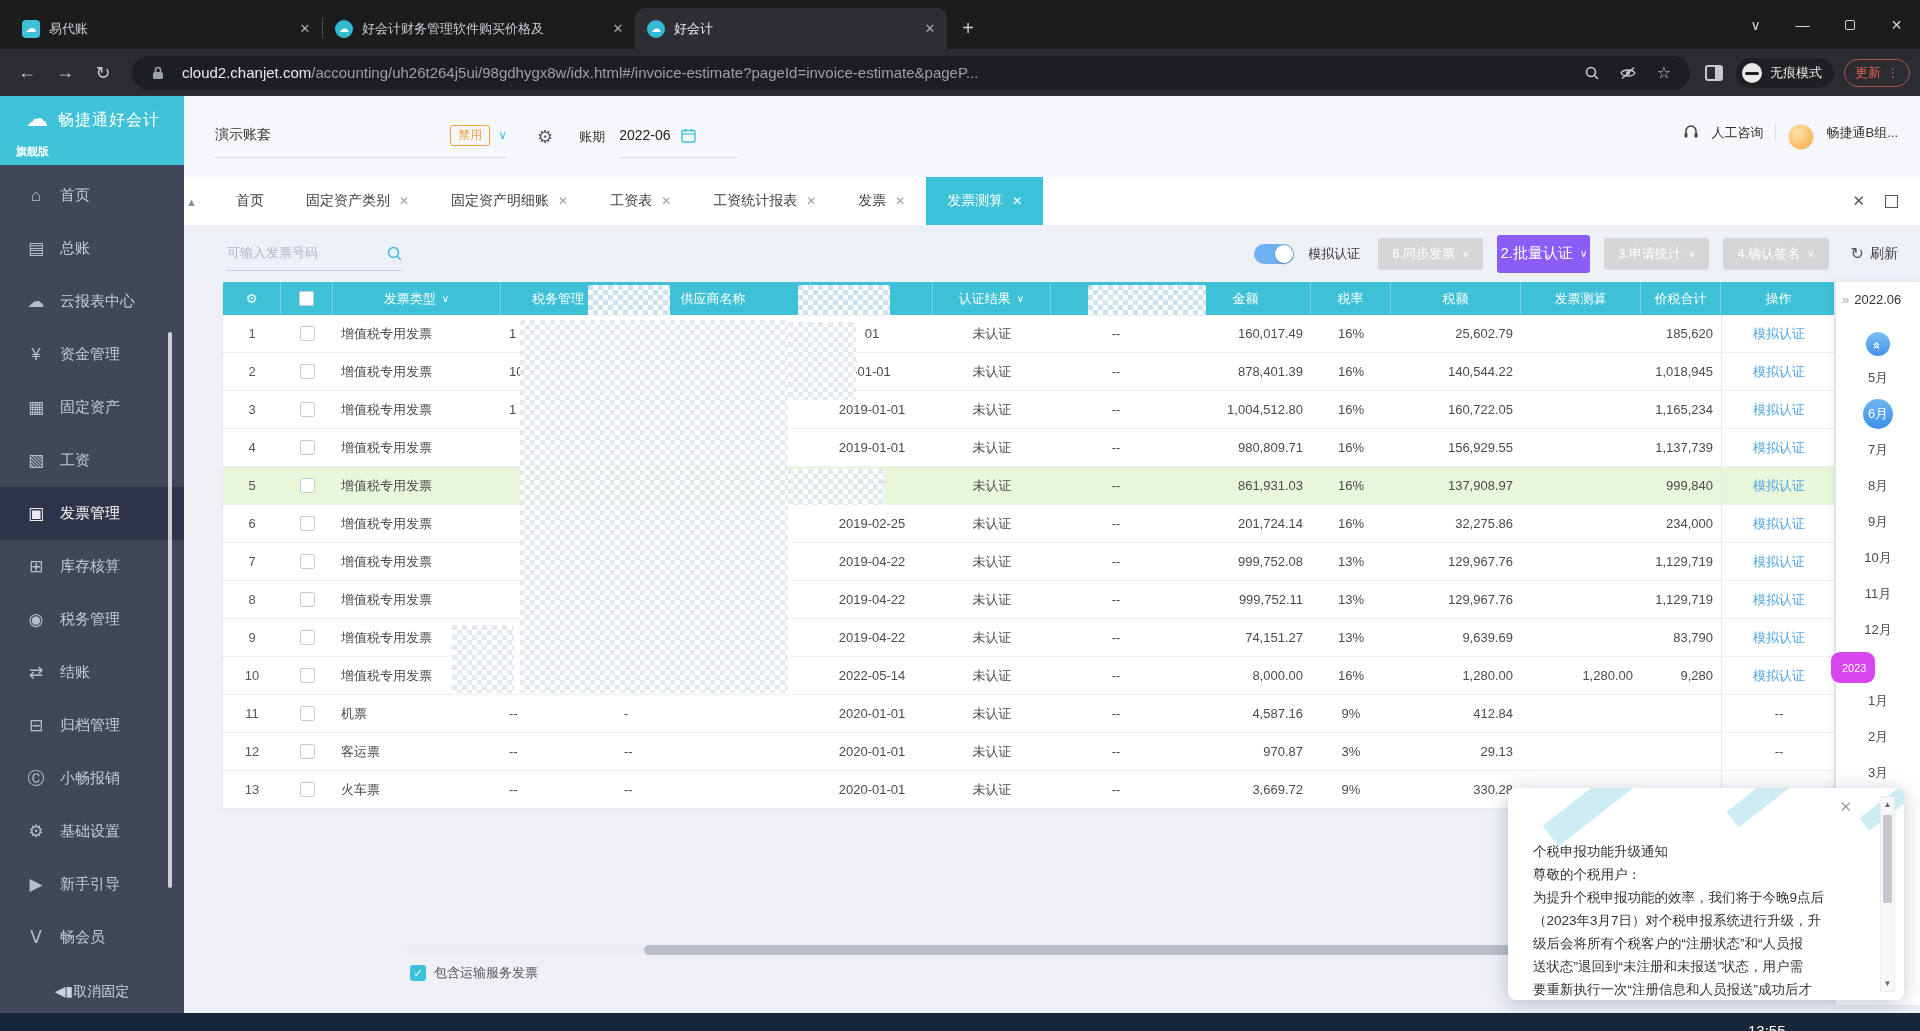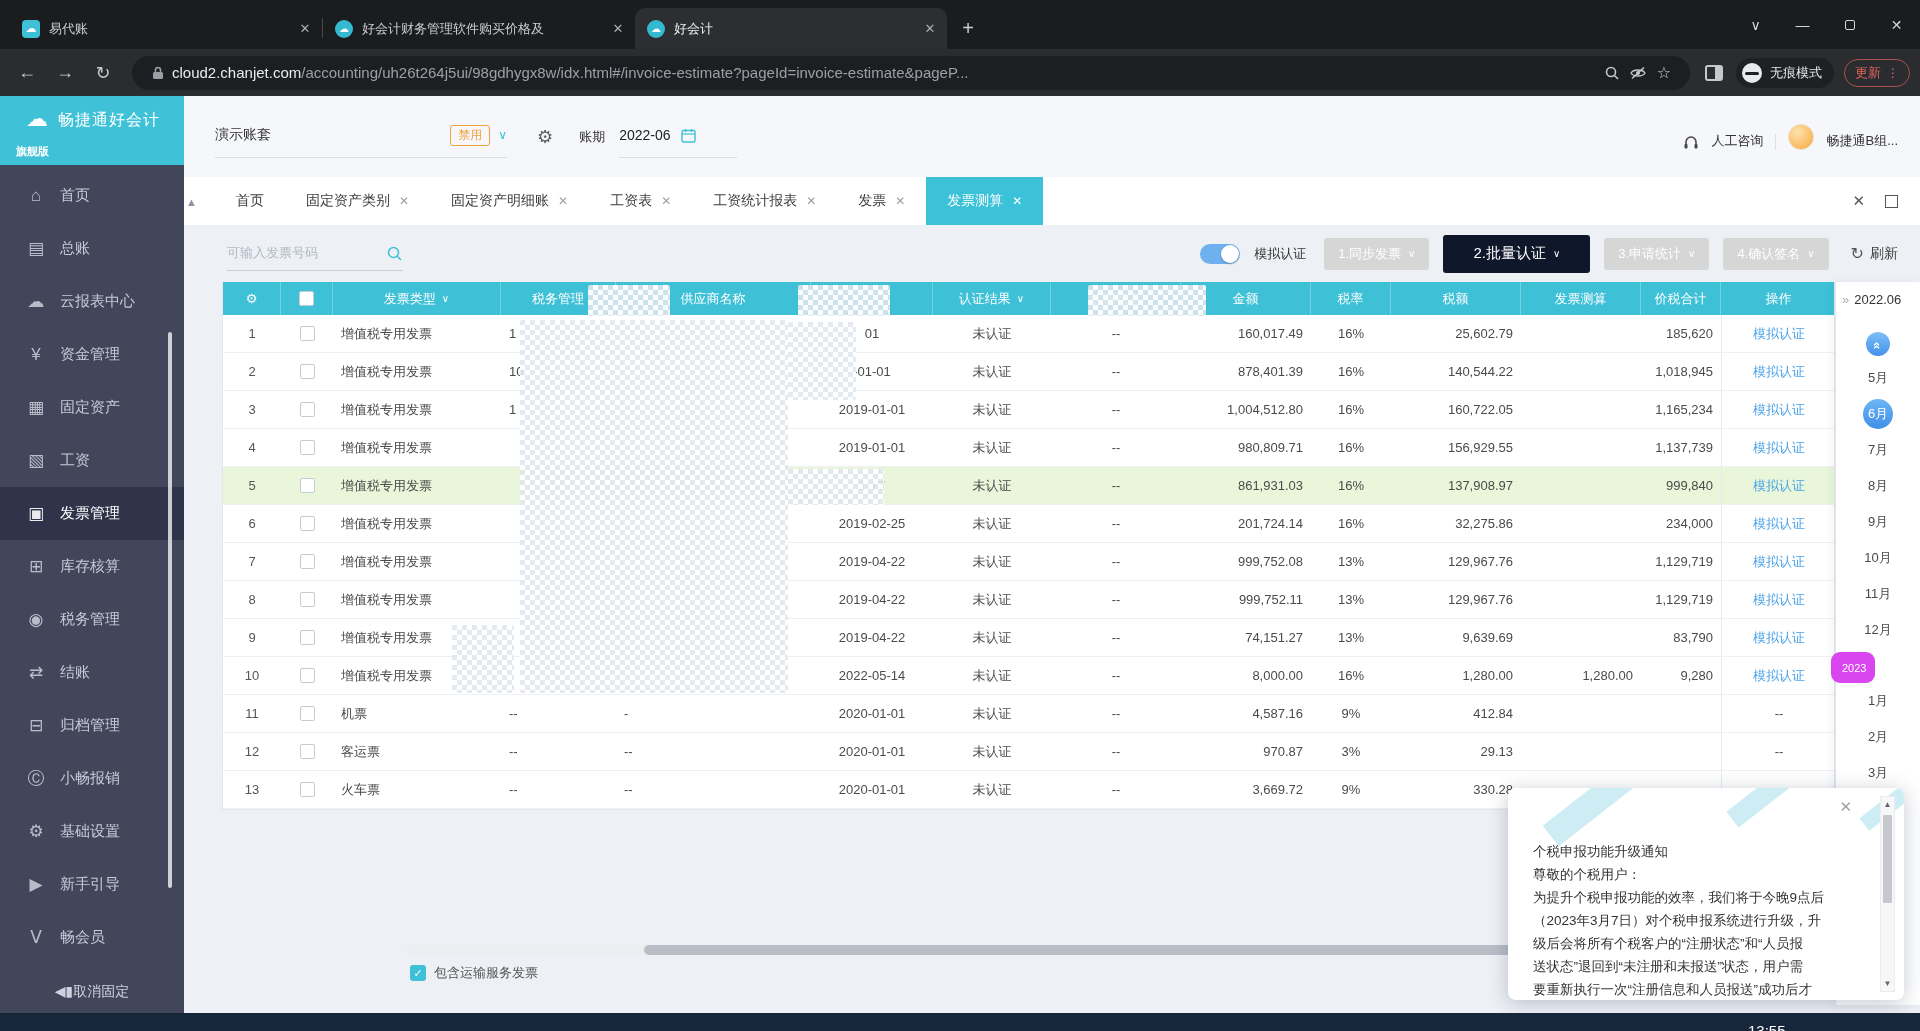--- a/index.html
+++ b/index.html
@@ -16,21 +16,21 @@
 .btab .tclose{color:#a9acb1;font-size:13px;width:18px;text-align:center;border-radius:50%}
 .tdiv{width:1px;height:20px;background:#4a4b4f;margin-bottom:11px}
 .fav-sq{width:18px;height:18px;border-radius:4px;background:#3ec0d6;flex:0 0 auto;display:flex;align-items:center;justify-content:center;color:#fff;font-size:11px}
 .fav-ci{width:18px;height:18px;border-radius:50%;background:#35b9d0;flex:0 0 auto;display:flex;align-items:center;justify-content:center;color:#fff;font-size:10px}
 .newtab{color:#c9ccd1;font-size:20px;width:30px;height:30px;display:flex;align-items:center;justify-content:center;margin:0 0 6px 6px}
 .wincon{margin-left:auto;display:flex;height:100%}
 .wc{width:47px;height:100%;display:flex;align-items:center;justify-content:center;color:#d3d5d8;font-size:14px}
 .wc-max i{display:block;width:10px;height:10px;border:1.5px solid #d3d5d8;border-radius:2px}
 .btoolbar{height:47px;background:#2b2c2f;display:flex;align-items:center;padding:0 10px;gap:4px}
 .navb{width:34px;height:34px;display:flex;align-items:center;justify-content:center;color:#c6c8cc;font-size:18px;border-radius:50%}
-.omni{flex:1;height:34px;background:#1d1e21;border-radius:17px;margin:8px 8px;display:flex;align-items:center;padding:16px 14px;gap:2px;min-width:0}
+.omni{flex:1;height:34px;background:#1d1e21;border-radius:17px;margin:8px 8px;display:flex;align-items:center;padding:16px 14px;gap:12px;min-width:0}
 .url{flex:1;white-space:nowrap;overflow:hidden;font-size:15px;color:#9aa0a6}
 .url b{color:#e8eaed;font-weight:normal}
 .oicn{flex:0 0 auto;display:flex;align-items:center;justify-content:center;width:24px;color:#c6c8cc}
 .star{font-size:16px;color:#c6c8cc}
 .splitbtn{width:18px;height:16px;border:2px solid #c6c8cc;border-radius:3px;position:relative}
 .splitbtn::after{content:"";position:absolute;right:0;top:0;bottom:0;width:6px;background:#c6c8cc}
 .incog{height:30px;background:#1f2023;border-radius:15px;display:flex;align-items:center;gap:8px;padding:0 12px 0 6px;color:#e8eaec;font-size:13px;margin:0 6px}
 .spy{width:20px;height:20px;border-radius:50%;background:#e8eaec;position:relative}
 .spy::after{content:"";position:absolute;left:3px;right:3px;top:9px;height:3px;background:#1f2023;border-radius:2px}
 .updbtn{height:28px;border:1px solid #a9534b;border-radius:14px;color:#e2655a;display:flex;align-items:center;gap:6px;padding:0 10px;font-size:13px}
@@ -53,21 +53,21 @@
 .main{position:absolute;left:184px;right:0;top:0;bottom:0;background:#eef0f5;overflow:hidden}
 .appbar{height:81px;background:#f6f7fa;display:flex;align-items:center;padding:0 22px 0 31px;position:relative}
 .acct{width:292px;height:42px;border-bottom:1px solid #d8dce4;display:flex;align-items:center;justify-content:space-between;padding-bottom:2px}
 .acct .nm{font-size:14px;color:#333}
 .badge-dis{border:1px solid #f0a23c;color:#f0a23c;font-size:12px;border-radius:3px;padding:1px 7px}
 .chev-teal{color:#3ec0d6;font-size:12px;margin-left:8px}
 .gear{font-size:18px;color:#5a5f66;margin:0 26px 0 30px}
 .plabel{font-size:13px;color:#333}
 .period{height:42px;width:118px;margin-left:14px;border-bottom:1px solid #d8dce4;display:flex;align-items:center;gap:10px;padding-bottom:2px}
 .period .pv{font-size:14px;color:#222}
-.ab-right{margin-left:auto;display:flex;align-items:flex-end;gap:12px}
+.ab-right{margin-left:auto;display:flex;align-items:flex-start;gap:12px}
 .hd-ic{color:#444;display:flex;align-items:center}
 .vdiv{width:1px;height:16px;background:#dcdfe5}
 .avatar{width:26px;height:26px;border-radius:50%;background:radial-gradient(circle at 35% 30%,#ffe2ae,#f6a93c);border:1px solid #eedbb9}
 
 .ptabs{height:48px;background:#fff;display:flex;align-items:stretch;padding-left:31px;font-size:14px;color:#3c3c3c}
 .ptab{display:flex;align-items:center;gap:9px;padding:0 21px;white-space:nowrap}
 .ptab .x{color:#9aa0aa;font-size:12px}
 .ptab.active{background:#3bc2d8;color:#fff}
 .ptab.active .x{color:#fff}
 .ptabs-end{margin-left:auto;display:flex;align-items:center;gap:20px;padding-right:22px;color:#555}
@@ -75,21 +75,21 @@
 .expand{width:13px;height:13px;border:1.5px solid #555}
 
 .tbar{height:57px;background:#edf0f5;display:flex;align-items:center;padding:0 22px 0 43px}
 .search{width:176px;height:34px;border-bottom:1px solid #c9d0da;display:flex;align-items:center;justify-content:space-between;color:#b2b8c2;font-size:13px}
 .tb-right{margin-left:auto;display:flex;align-items:center;gap:14px}
 .switch{width:40px;height:20px;border-radius:10px;background:#6fb1ee;position:relative}
 .switch .knob{position:absolute;top:1px;right:1px;width:18px;height:18px;border-radius:50%;background:#fff;box-shadow:0 1px 2px rgba(0,0,0,.25)}
 .swlabel{color:#333;margin-right:4px}
 .stepbtn{height:32px;background:#d6d6d6;color:#fff;border-radius:3px;display:flex;align-items:center;gap:7px;padding:0 14px;font-size:13px}
 .stepbtn .bchev{font-size:10px}
-.stepbtn.green{height:38px;background:#0f172a;font-size:15px;padding:0 30px}
+.stepbtn.green{height:38px;background:#8b5cf6;font-size:15px;padding:0 3px}
 .refresh{display:flex;align-items:center;gap:6px;color:#3c3c3c;font-size:14px;margin-left:8px}
 .refresh .ri{font-size:16px;color:#555}
 
 .twrap{margin-left:38px;width:1613px;background:#fff;border:1px solid #e3e7ed;border-top:none}
 .trow{display:grid;grid-template-columns:58px 52px 168px 115px 195px 122px 118px 130px 130px 80px 130px 120px 80px 115px}
 .th{background:#3ec0d6;color:#fff;height:33px;font-size:13px}
 .th .cell{border-right:1px solid rgba(255,255,255,.28)}
 .th .cell:last-child{border-right:none}
 .cell{display:flex;align-items:center;justify-content:center;padding:0 8px;white-space:nowrap;overflow:hidden}
 .a-left{justify-content:flex-start}
@@ -367,21 +367,21 @@
             </svg>
         </span>
       </div>
       <div class="tb-right">
         <span class="switch">
             <span class="knob"></span>
           </span>
         <span class="swlabel">模拟认证</span>
         <span id="stepbtns" style="display:flex;align-items:center;gap:14px">
             <div class="stepbtn">
-              <span>1.同步发票</span>
+              <span>6.同步发票</span>
               <span class="bchev">∨</span>
             </div>
             <div class="stepbtn green">
               <span>2.批量认证</span>
               <span class="bchev">∨</span>
             </div>
             <div class="stepbtn">
               <span>3.申请统计</span>
               <span class="bchev">∨</span>
             </div>

